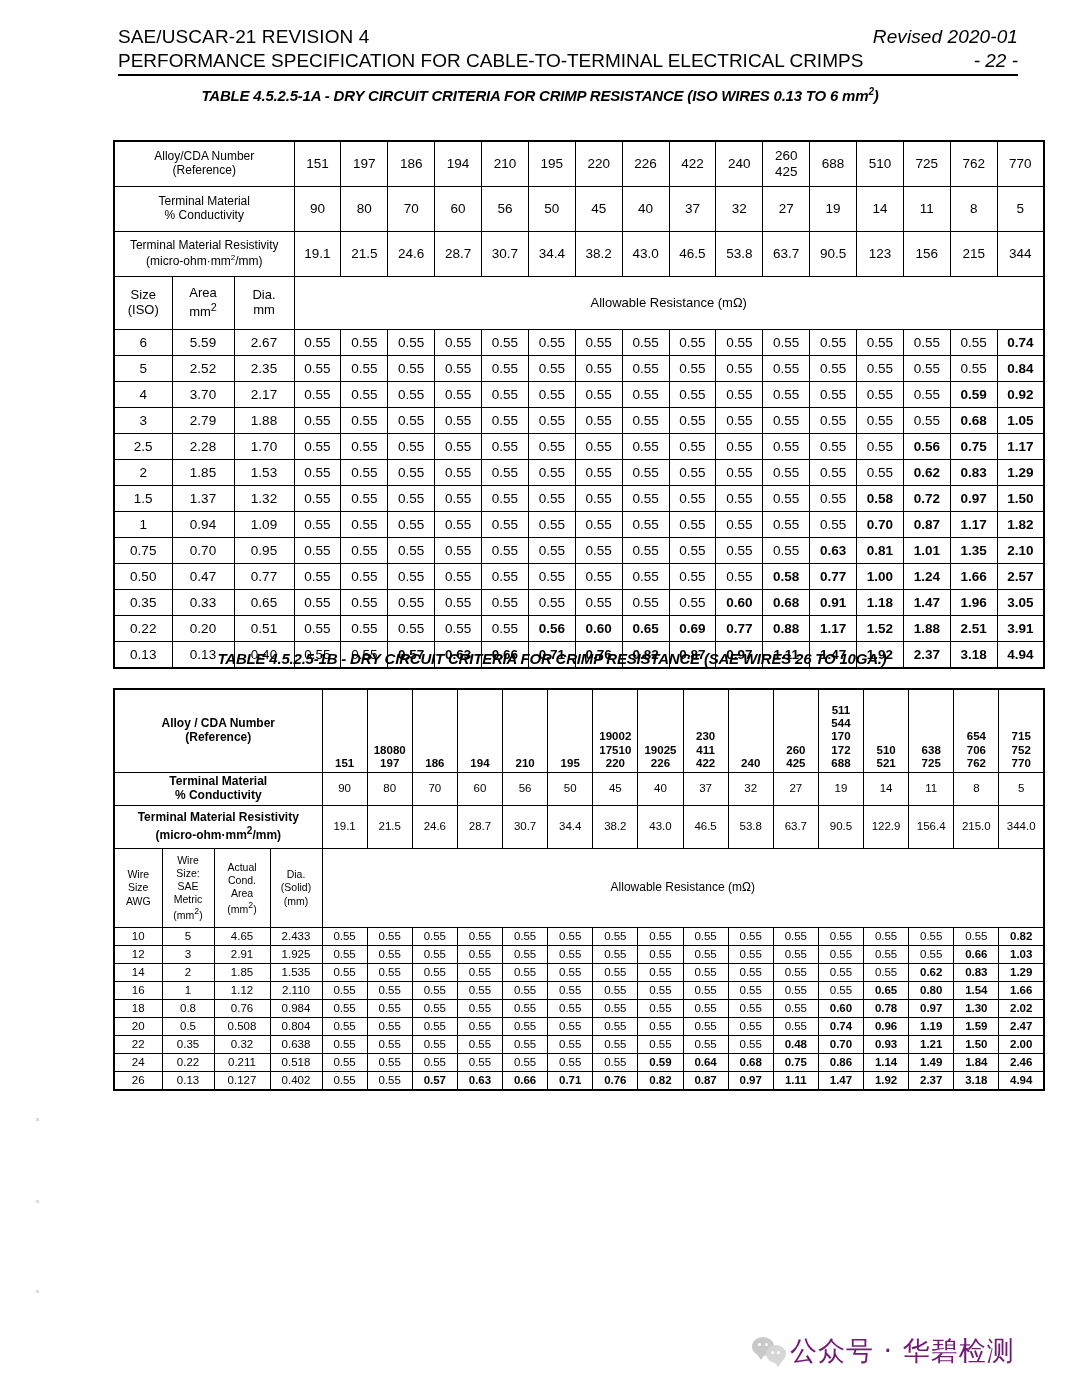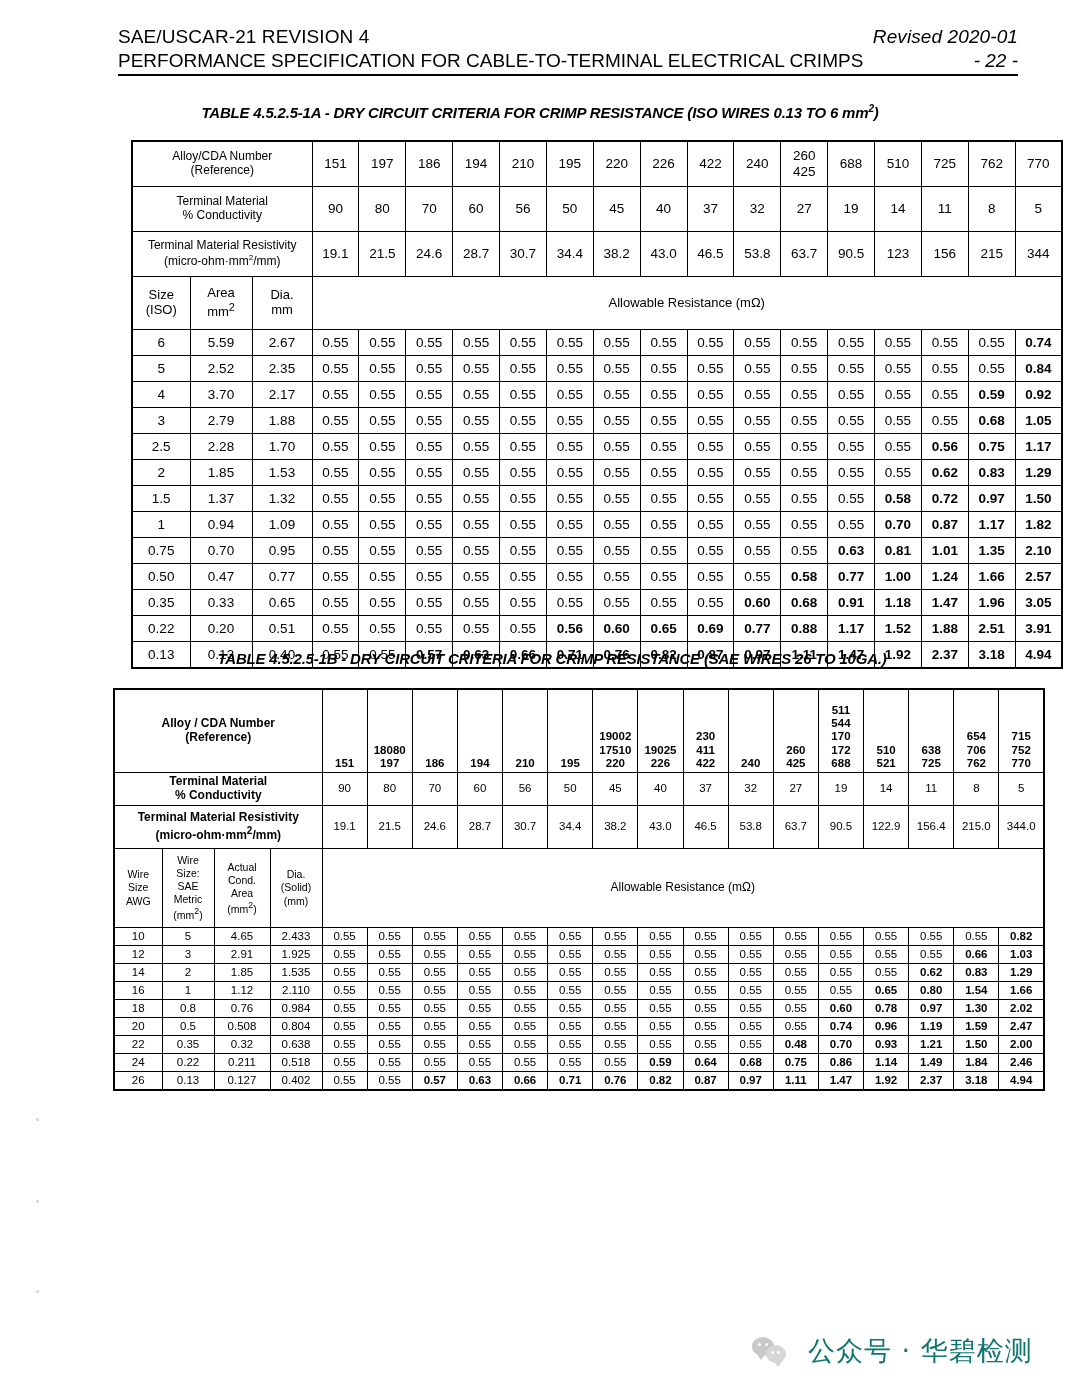--- a/index.html
+++ b/index.html
@@ -51,21 +51,21 @@
   .hdr-right { white-space: nowrap; font-style: italic; }
 
   
   .table-caption {
     text-align: center;
     font-style: italic;
     font-weight: bold;
     font-size: 15px;
     letter-spacing: -0.2px;
   }
-  #caption-a { position: absolute; left: 0; top: 103px; width: 1080px; }
+  #caption-a { position: absolute; left: 0; top: 86px; width: 1080px; }
   #caption-b { position: absolute; left: 12px; top: 650px; width: 1080px; }
 
   .table-caption sup { font-size: 10px; vertical-align: super; }
 
   
   table.spec {
     border-collapse: collapse;
     table-layout: fixed;
     background: #fff;
   }
@@ -83,21 +83,20 @@
     line-height: 1.2;
   }
   .lbl sup { font-size: 8px; vertical-align: super; }
 
   
   #table-a-wrap {
     position: absolute;
     left: 113px;
     top: 140px;
     width: 950px;
-    margin-left: 18px;
   }
   #table-a { width: 930px; border: 2px solid #000; }
   #table-a td { font-size: 13px; height: 26px; }
   #table-a td.lbl { font-size: 12px; }
   #table-a td.num { font-size: 13.5px; }
   #table-a td.hdrnum { font-size: 13.5px; }
   #table-a .bold { font-weight: bold; }
   #table-a td.resist-title { font-size: 13px; height: 52px; }
   #table-a td.sizehdr { font-size: 13px; height: 52px; }
   #table-a tr.datarow td { height: 25px; }
@@ -119,22 +118,22 @@
   #table-b .bold { font-weight: bold; }
   #table-b td.resist-title-b { font-size: 12px; }
 
   
   .watermark {
     position: absolute;
     left: 752px;
     top: 1333px;
     display: flex;
     align-items: center;
-    gap: 20px;
-    color: #0f766e;
+    gap: 2px;
+    color: #701a75;
     font-size: 27px;
     letter-spacing: 1px;
     font-family: "DejaVu Sans", sans-serif;
   }
   .wechat-icon { position: relative; width: 36px; height: 28px; }
   .wechat-icon .b1 {
     position: absolute; left: 0; top: 0;
     width: 22px; height: 19px; border-radius: 50%;
     background: #c9c9c9;
   }

